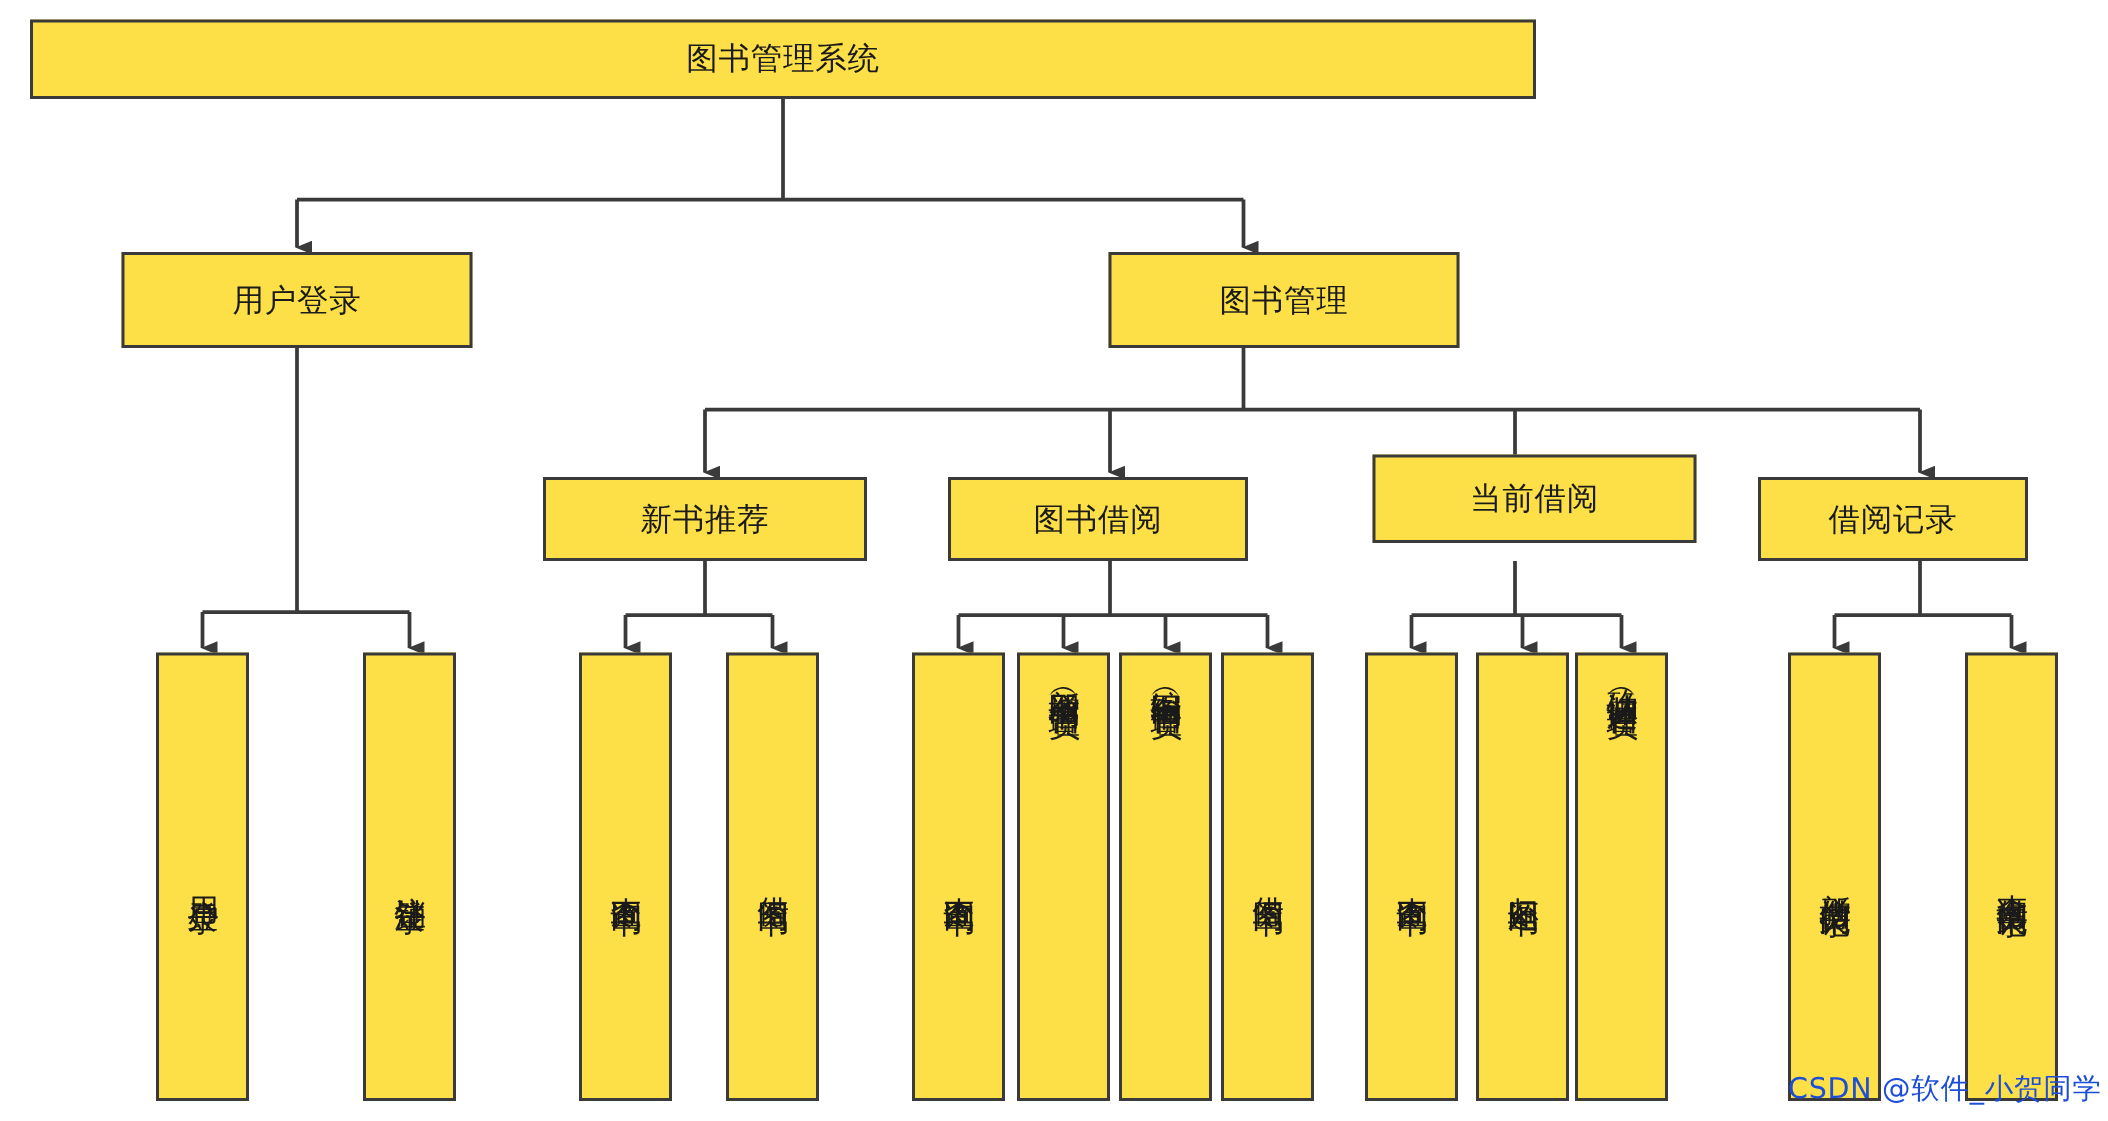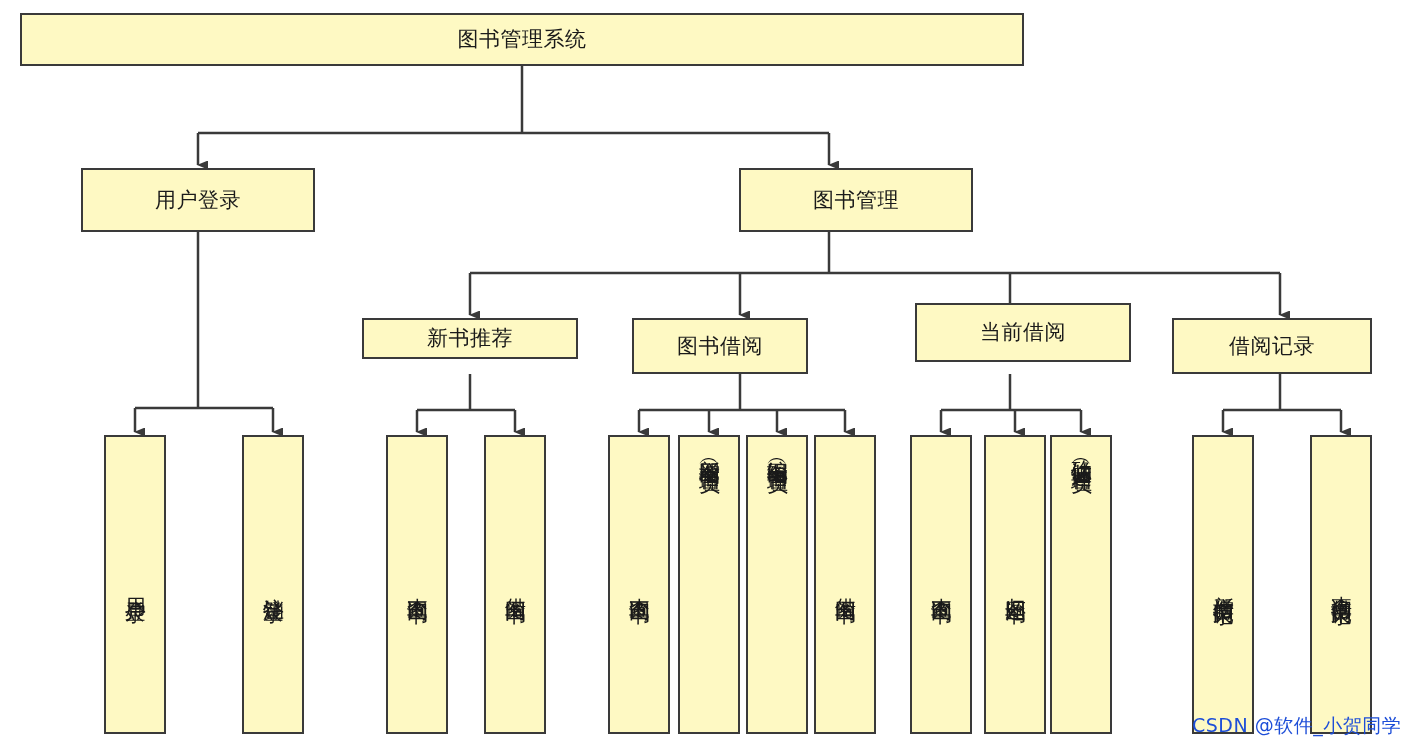--- a/index.html
+++ b/index.html
@@ -11,21 +11,21 @@
     position: relative;
     width: 1405px;
     height: 747px;
     background: #ffffff;
     font-family: "DejaVu Sans", "Liberation Sans", sans-serif;
     overflow: hidden;
   }
   .node {
     position: absolute;
     box-sizing: border-box;
-    background: #fef9c3;
+    background: #fde047;
     border: 2.5px solid #3a3a3a;
     display: flex;
     align-items: center;
     justify-content: center;
   }
   .node .label {
     color: #1a1a1a;
     line-height: 1.18;
     text-align: center;
     white-space: pre;
@@ -125,30 +125,30 @@
   <div id="level2-container">
       <div class="node horiz" style="left: 81px; top: 168px; width: 234px; height: 64px;">
         <span class="label">用户登录</span>
       </div>
       <div class="node horiz" style="left: 712px; top: 168px; width: 234px; height: 64px; margin-left: 27px;">
         <span class="label">图书管理</span>
       </div>
     </div>
 
   <div id="level3-container">
-      <div class="node horiz" style="left: 362px; top: 318px; width: 216px; height: 41px;">
+      <div class="node horiz" style="left: 362px; top: 318px; width: 216px; height: 56px;">
         <span class="label">新书推荐</span>
       </div>
-      <div class="node horiz" style="left: 632px; top: 318px; width: 176px; height: 56px;">
+      <div class="node horiz" style="left: 632px; top: 318px; width: 200px; height: 56px;">
         <span class="label">图书借阅</span>
       </div>
       <div class="node horiz" style="left: 902px; top: 303px; width: 216px; height: 59px; margin-left: 13px;">
         <span class="label">当前借阅</span>
       </div>
-      <div class="node horiz" style="left: 1172px; top: 318px; width: 200px; height: 56px;">
+      <div class="node horiz" style="left: 1172px; top: 318px; width: 180px; height: 56px;">
         <span class="label">借阅记录</span>
       </div>
     </div>
 
   <div id="leaf-container">
       <div class="node vert centered" style="left: 104px; top: 435px; width: 62px; height: 299px;">
         <span class="label">用户登录</span>
       </div>
       <div class="node vert centered" style="left: 242px; top: 435px; width: 62px; height: 299px;">
         <span class="label">注销登录</span>

